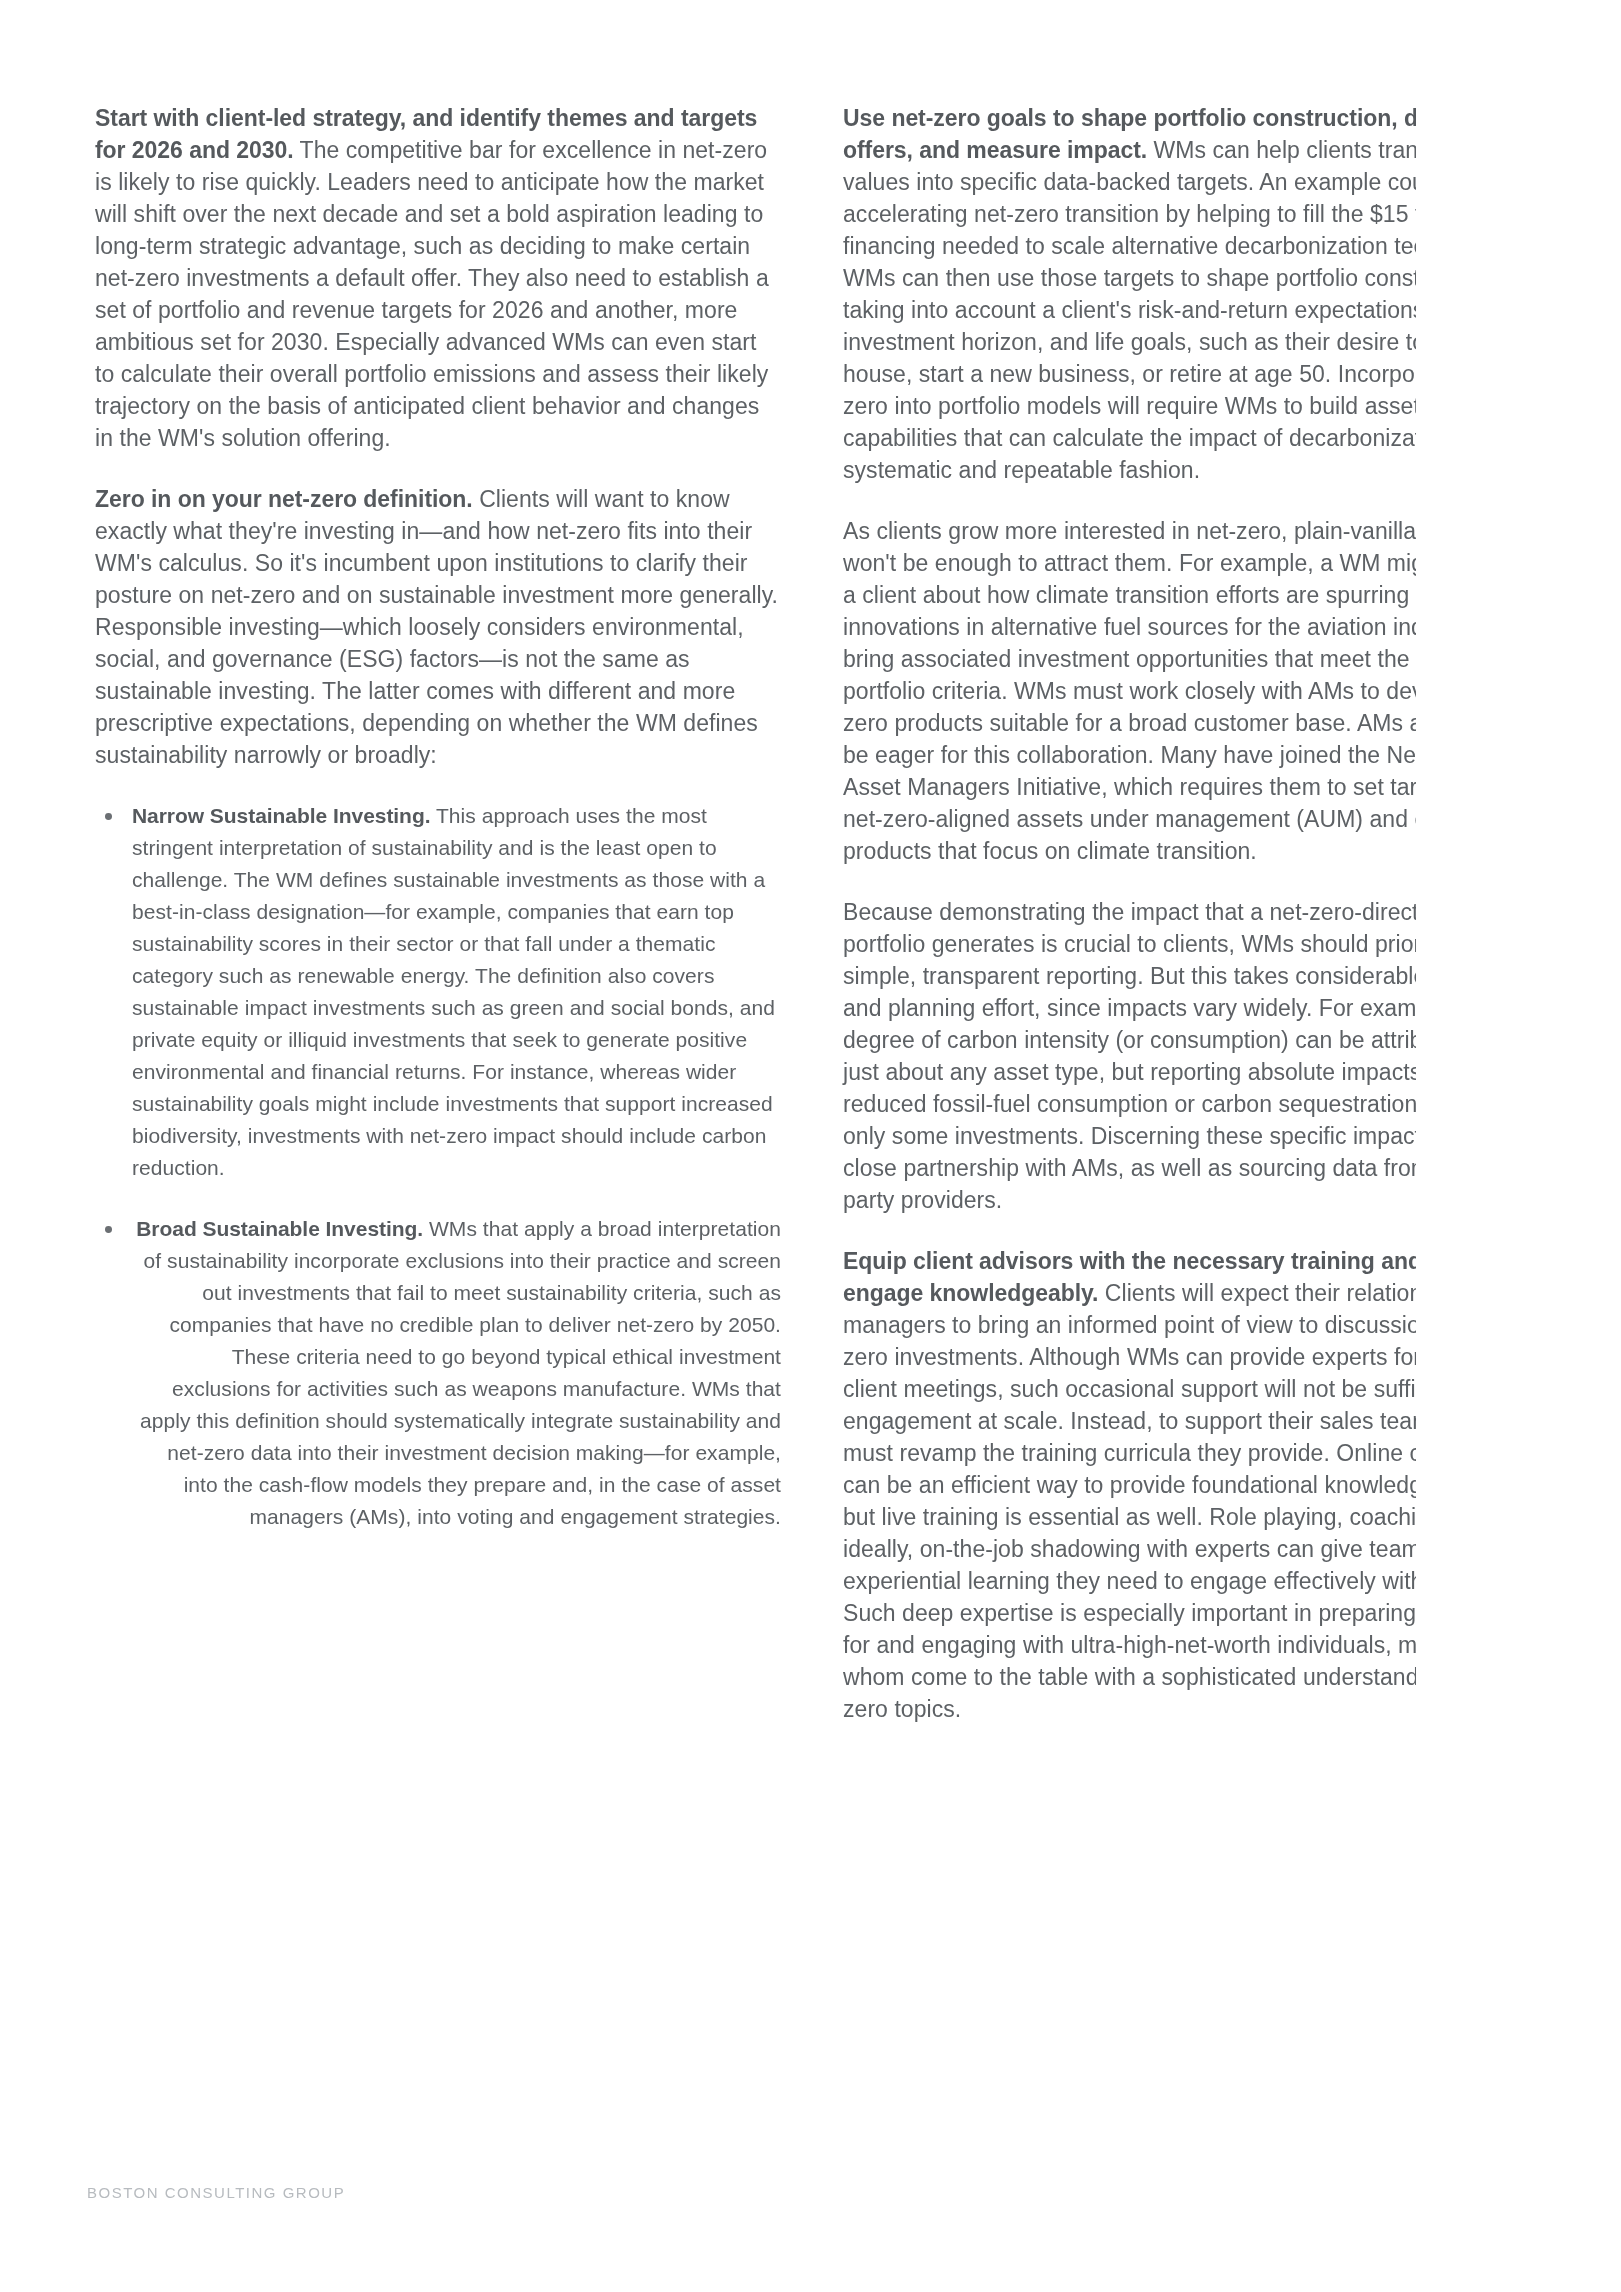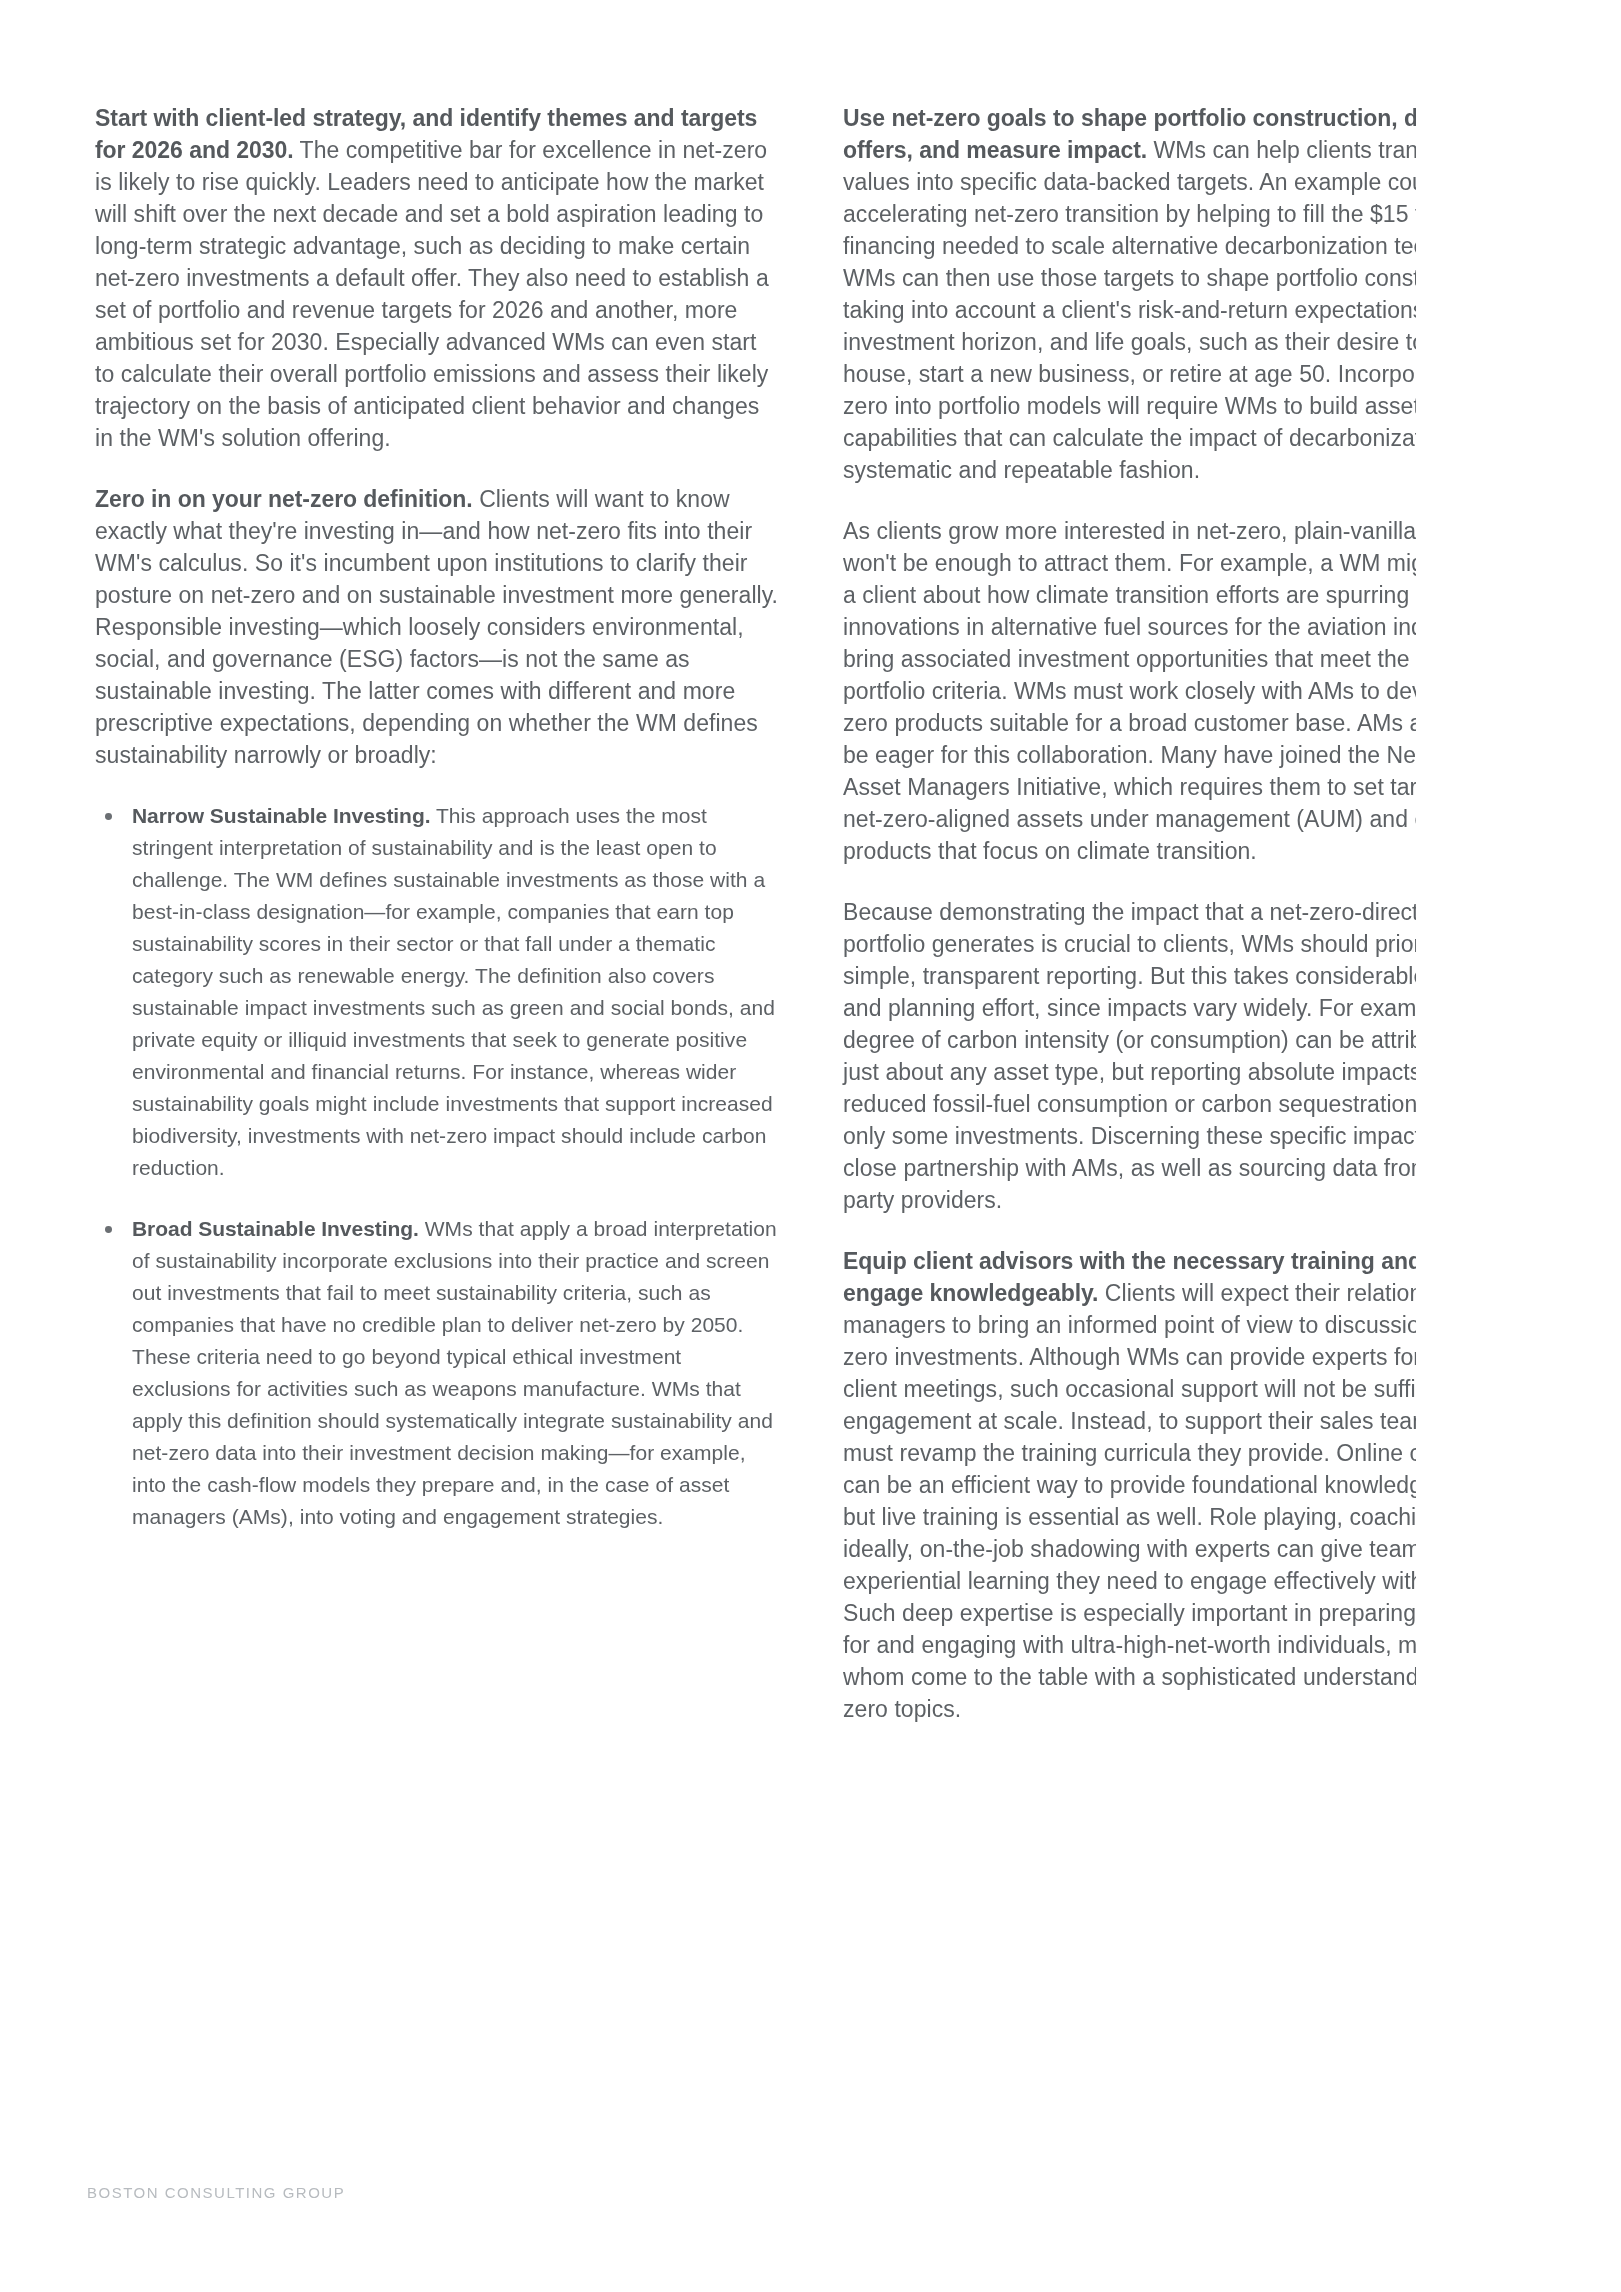--- a/index.html
+++ b/index.html
@@ -58,20 +58,21 @@
     margin: 0 0 29px 0;
     padding-left: 37px;
     font-size: 21px;
     line-height: 32px;
     color: #5d6165;
     font-weight: 400;
     letter-spacing: 0.05px;
   }
   ul.bullets li:last-child {
     margin-bottom: 4px;
+    text-align: right;
   }
   ul.bullets li .bullet-dot {
     position: absolute;
     left: 9.8px;
     top: 12.7px;
     width: 6.9px;
     height: 6.9px;
     background: #6b6f73;
     border-radius: 50%;
     display: block;

